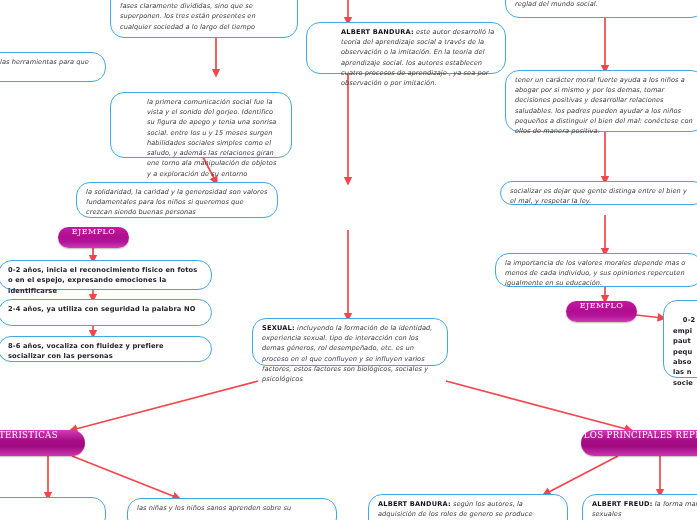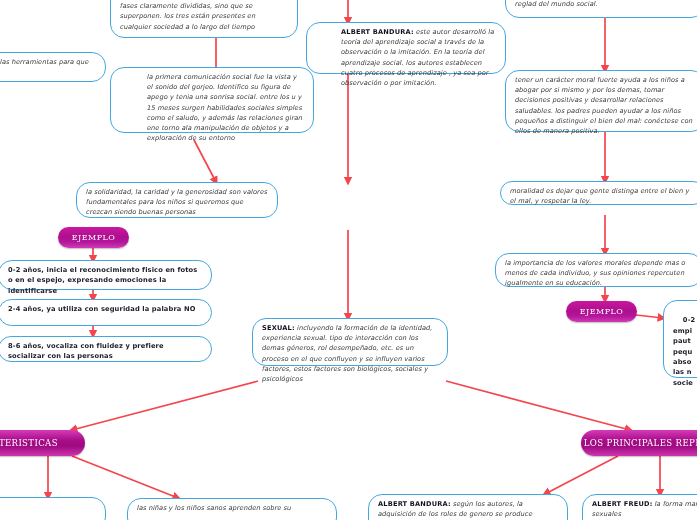--- a/index.html
+++ b/index.html
@@ -56,21 +56,21 @@
     position: absolute;
     box-sizing: border-box;
     border-radius: 999px;
     background: linear-gradient(180deg, #c9189f 0%, #ae0f8e 48%, #b3169b 72%, #d23bb4 100%);
     color: #ffffff;
     font-family: "DejaVu Serif", serif;
     font-size: 8px;
     letter-spacing: 0.06em;
     text-align: center;
     display: flex;
-    align-items: center;
+    align-items: flex-start;
     justify-content: center;
     box-shadow: 0 1px 1.5px rgba(0,0,0,0.25);
     z-index: 4;
     white-space: nowrap;
     overflow: hidden;
   }
   .pill.banner {
     background: linear-gradient(180deg, #d53bb8 0%, #a80d88 40%, #9e0a80 62%, #cf35b0 100%);
     font-size: 8.6px;
     letter-spacing: 0.04em;
@@ -119,35 +119,35 @@
   </div>
 
   <div class="node" style="left:505px; top:-16px; width:200px; height:34px;">
     <span>en que entienden y obedecen (o no obedecen) las reglad del mundo social.</span>
   </div>
 
   <div class="node" style="left:306px; top:22px; width:200px; height:52px;padding-left:34px;">
     <b class="lead">ALBERT BANDURA:</b><span> este autor desarrolló la teoría del aprendizaje  social a través de la observación o la imitación. En la teoría del aprendizaje social. los autores establecen cuatro procesos de aprendizaje , ya sea por observación o por imitación.</span>
   </div>
 
-  <div class="node" style="left:110px; top:67px; width:204px; height:66px;padding-left:36px;">
+  <div class="node" style="left:110px; top:92px; width:182px; height:66px;padding-left:36px;">
     <span>la  primera comunicación social fue la vista y el sonido  del gorjeo. Identifico su figura de apego y tenia una sonrisa social.  entre  los u y 15 meses surgen habilidades sociales simples como el saludo, y además las relaciones giran ene torno ala manipulación de objetos y a exploración de su entorno</span>
   </div>
 
   <div class="node" style="left:505px; top:70px; width:200px; height:62px;">
     <span>tener un carácter moral fuerte ayuda a los niños a abogar por si mismo y por los demas, tomar decisiones positivas y desarrollar relaciones saludables. los padres pueden ayudar a los niños pequeños a distinguir el bien del mal: conéctese con ellos de manera positiva.</span>
   </div>
 
   <div class="node" style="left:76px; top:182px; width:202px; height:36px;">
     <span>la solidaridad, la caridad y la generosidad son valores fundamentales para los niños si queremos que crezcan siendo buenas personas</span>
   </div>
 
 
   <div class="node" style="left:500px; top:181px; width:205px; height:24px;">
-    <span>moralidad es dejar que gente distinga entre el bien y el mal, y respetar la ley.</span>
+    <span>socializar es dejar que gente distinga entre el bien y el mal, y respetar la ley.</span>
   </div>
 
   <div class="node" style="left:495px; top:253px; width:208px; height:34px;">
     <span>la importancia  de los valores morales depende mas o menos de cada individuo, y sus opiniones repercuten igualmente en su educación.</span>
   </div>
 
   <div class="node bold-node" style="left:-2px; top:260px; width:214px; height:30px;">
     <span>0-2 años, inicia el reconocimiento fisico en fotos o en el espejo, expresando emociones la identificarse</span>
   </div>
 

